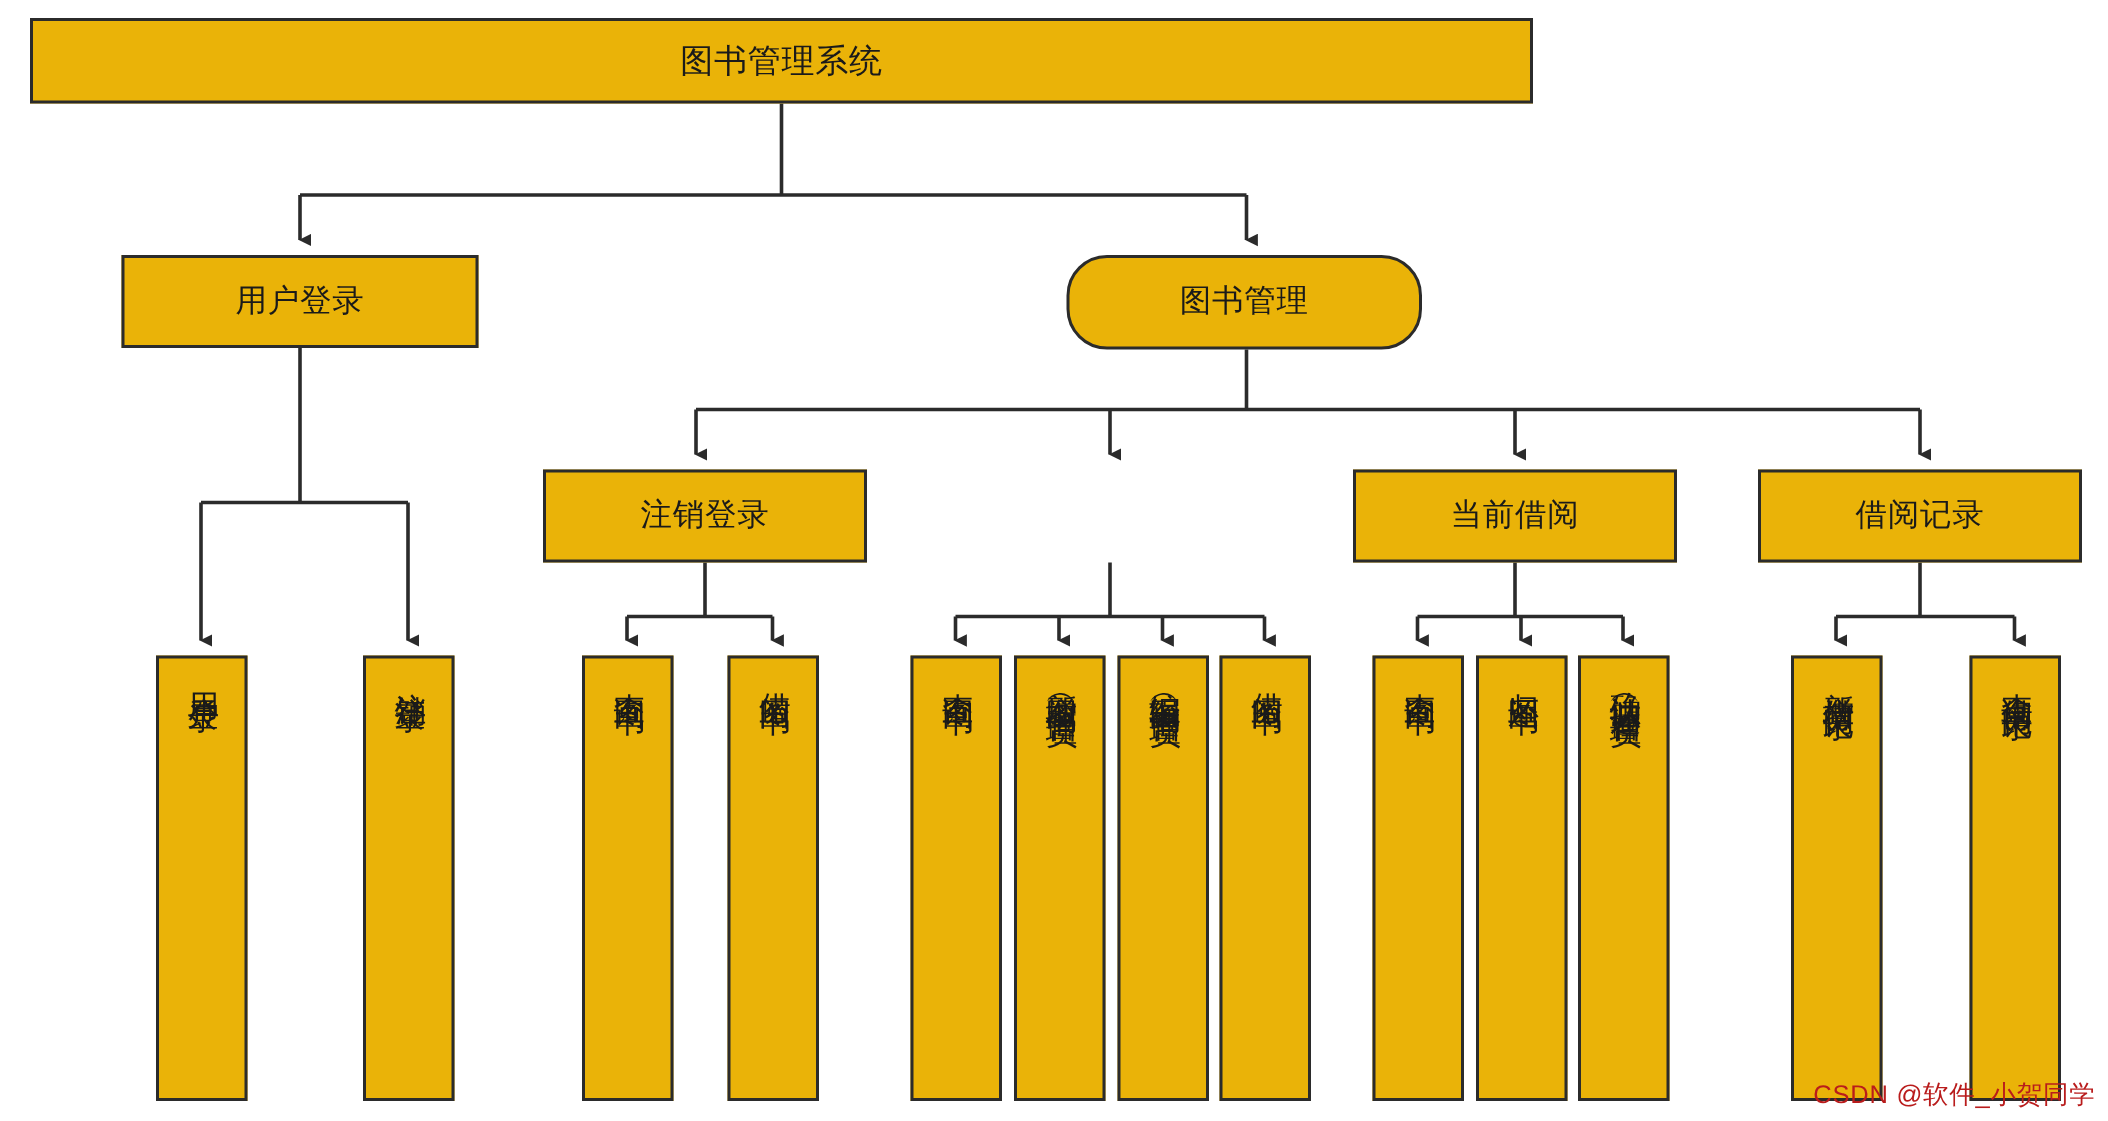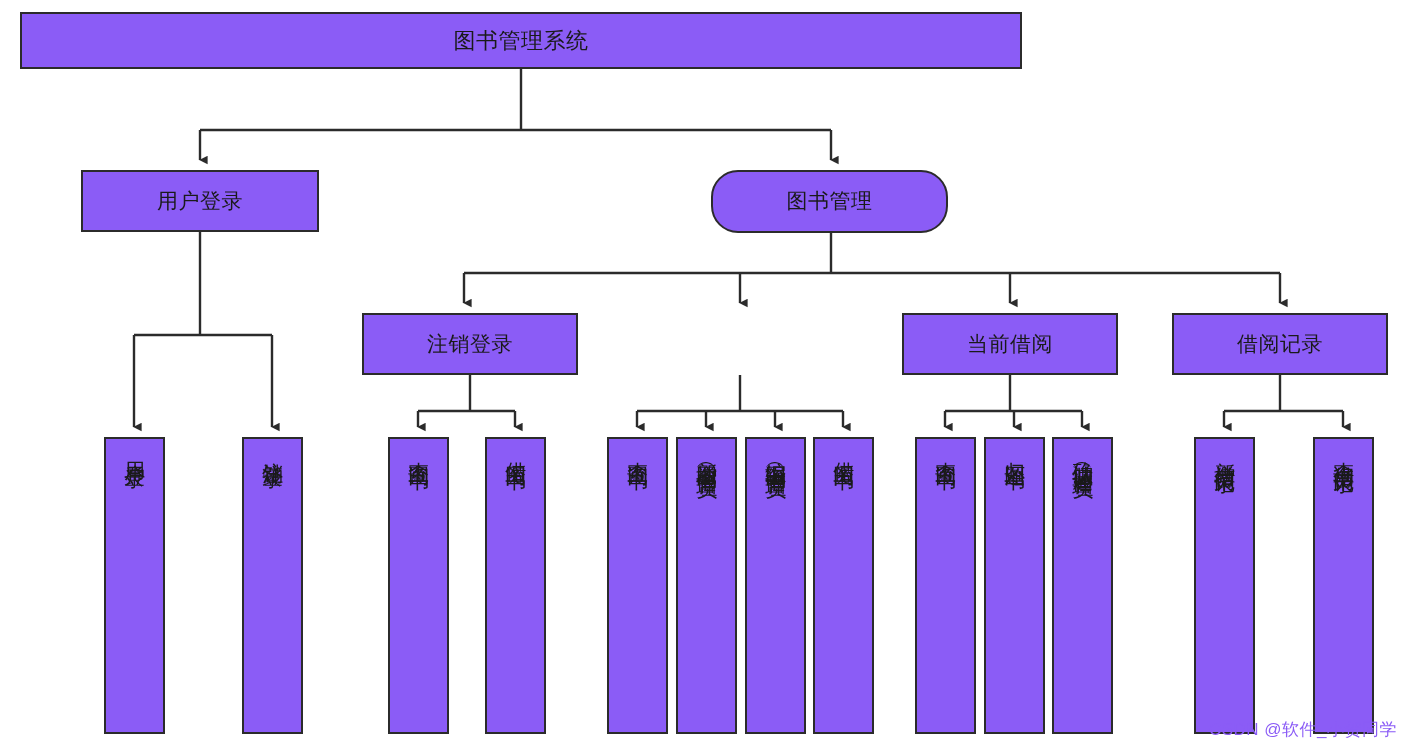--- a/index.html
+++ b/index.html
@@ -23,21 +23,21 @@
     position: absolute;
     left: 0;
     top: 0;
     width: 1405px;
     height: 747px;
     pointer-events: none;
   }
   .node {
     position: absolute;
     box-sizing: border-box;
-    background: #8b5cf6;
+    background: #eab308;
     border: 2.2px solid #2b2b2b;
     display: flex;
     align-items: center;
     justify-content: center;
     z-index: 2;
   }
   .node-label {
     font-size: 21px;
     line-height: 1.15;
     color: #1a1a1a;
@@ -62,21 +62,21 @@
     line-height: 1.25;
     letter-spacing: 2.5px;
     white-space: normal;
     max-height: 286px;
   }
   .watermark {
     position: absolute;
     right: 8px;
     bottom: 6px;
     font-size: 17px;
-    color: #8b5cf6;
+    color: #b91c1c;
     letter-spacing: 0.5px;
     z-index: 5;
     white-space: nowrap;
     user-select: none;
   }
 </style>
 </head>
 <body>
 
 <div id="diagram-canvas">

